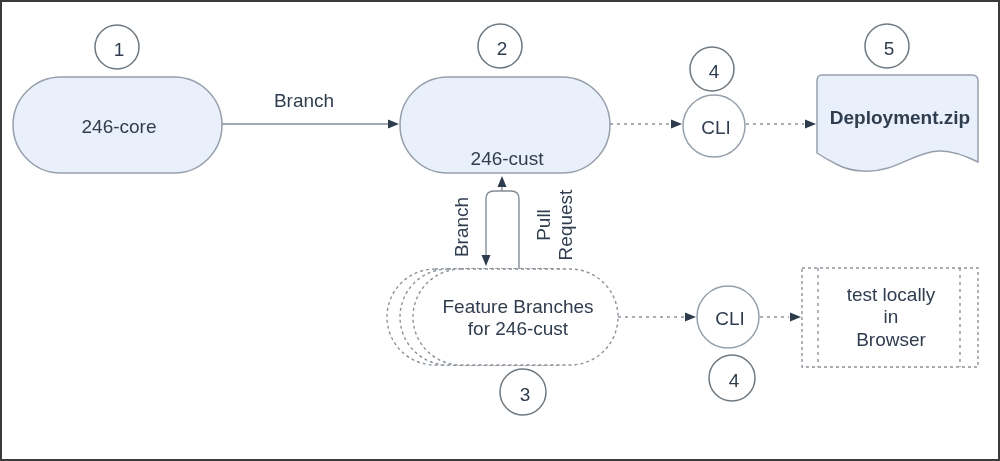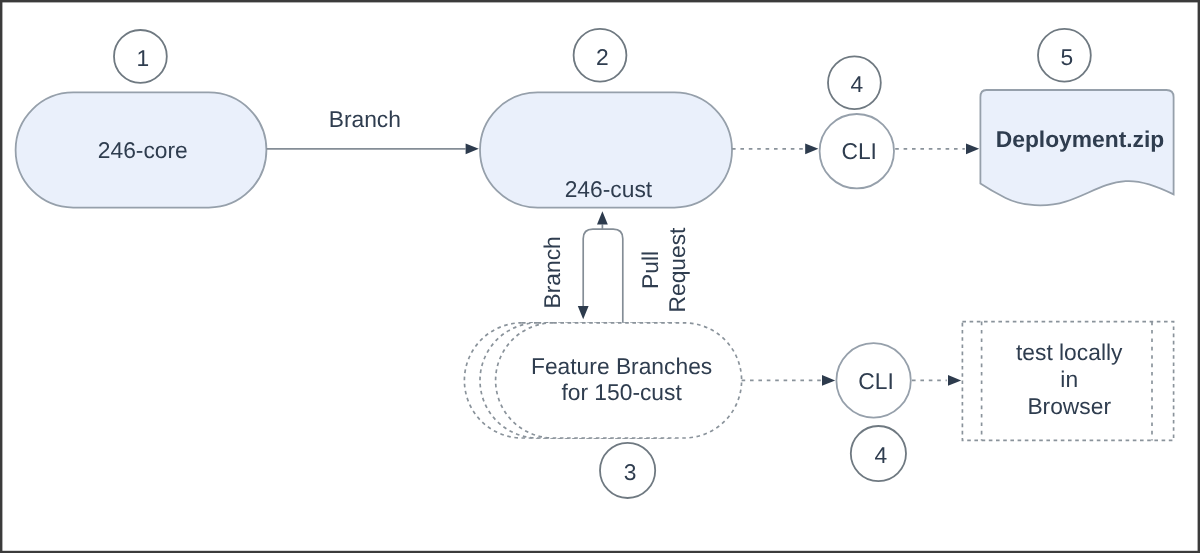--- a/index.html
+++ b/index.html
@@ -91,21 +91,21 @@
       <path class="solidline" d="M 486 255 L 486 199 Q 486 191 494 191 L 511 191 Q 519 191 519 199 L 519 269"></path>
       <line class="solidline" x1="502" y1="191" x2="502" y2="187"></line>
       <polygon class="head" points="486,266 481.5,255 490.5,255"></polygon>
       <polygon class="head" points="502,176 497.5,187 506.5,187"></polygon>
     </g>
   </svg>
 
   <div class="lbl" style="left:117px;top:125px;">246-core</div>
   <div class="lbl" style="left:505px;top:125px;margin-top:32px;">246-cust</div>
   <div class="lbl" style="left:516px;top:316px;">Feature Branches
-for 150-cust</div>
+for 246-cust</div>
   <div class="lbl" style="left:714px;top:126px;">CLI</div>
   <div class="lbl" style="left:728px;top:317px;">CLI</div>
   <div class="lbl" style="left:898px;top:116px;font-weight:bold;">Deployment.zip</div>
   <div class="lbl" style="left:889px;top:316px;">test locally in
 Browser</div>
 
   <div class="lbl" style="left:117px;top:48px;">1</div>
   <div class="lbl" style="left:500px;top:47px;">2</div>
   <div class="lbl" style="left:523px;top:393px;">3</div>
   <div class="lbl" style="left:712px;top:70px;">4</div>

